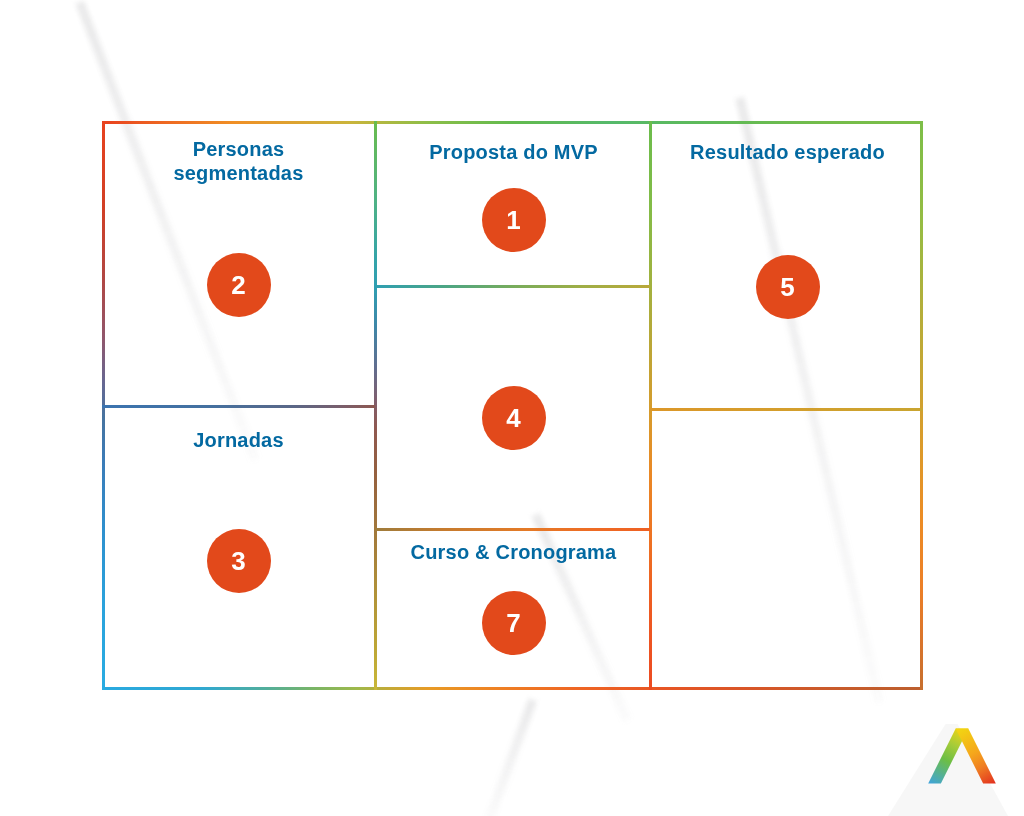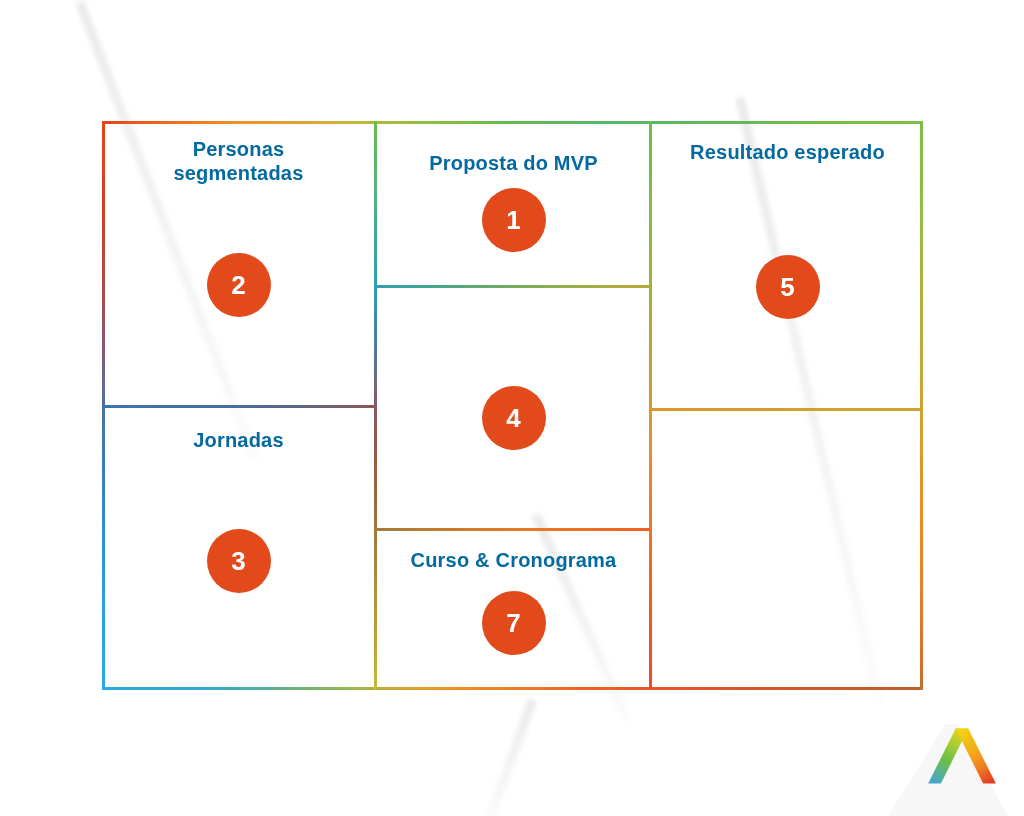--- a/index.html
+++ b/index.html
@@ -47,27 +47,27 @@
   .num-circle{position:absolute;left:50%;margin-left:-32px;width:64px;height:64px;border-radius:50%;
               background:#E2491B;display:flex;align-items:center;justify-content:center;
               color:#ffffff;font-size:26px;font-weight:bold;}
   .cell-personas{left:0;top:0;width:273px;height:284px;}
   .cell-personas .cell-title{margin-top:16px;max-width:180px;}
   .cell-personas .num-circle{top:132px;}
   .cell-jornadas{left:0;top:287px;width:273px;height:282px;}
   .cell-jornadas .cell-title{margin-top:20px;}
   .cell-jornadas .num-circle{top:121px;}
   .cell-proposta{left:275px;top:0;width:273px;height:164px;}
-  .cell-proposta .cell-title{margin-top:30px;}
+  .cell-proposta .cell-title{margin-top:19px;}
   .cell-proposta .num-circle{top:67px;}
   .cell-funcionalidades{left:275px;top:167px;width:273px;height:240px;}
   .cell-funcionalidades .cell-title{margin-top:20px;}
   .cell-funcionalidades .num-circle{top:98px;}
   .cell-curso{left:275px;top:410px;width:273px;height:159px;}
-  .cell-curso .cell-title{margin-top:17px;}
+  .cell-curso .cell-title{margin-top:9px;}
   .cell-curso .num-circle{top:60px;}
   .cell-resultado{left:550px;top:0;width:271px;height:287px;}
   .cell-resultado .cell-title{margin-top:19px;}
   .cell-resultado .num-circle{top:134px;}
   .cell-metricas{left:550px;top:290px;width:271px;height:279px;}
   .cell-metricas .cell-title{margin-top:21px;max-width:232px;}
   .cell-metricas .num-circle{top:159px;}
 
   
   .logo{position:absolute;left:925px;top:722px;width:74px;height:66px;}

